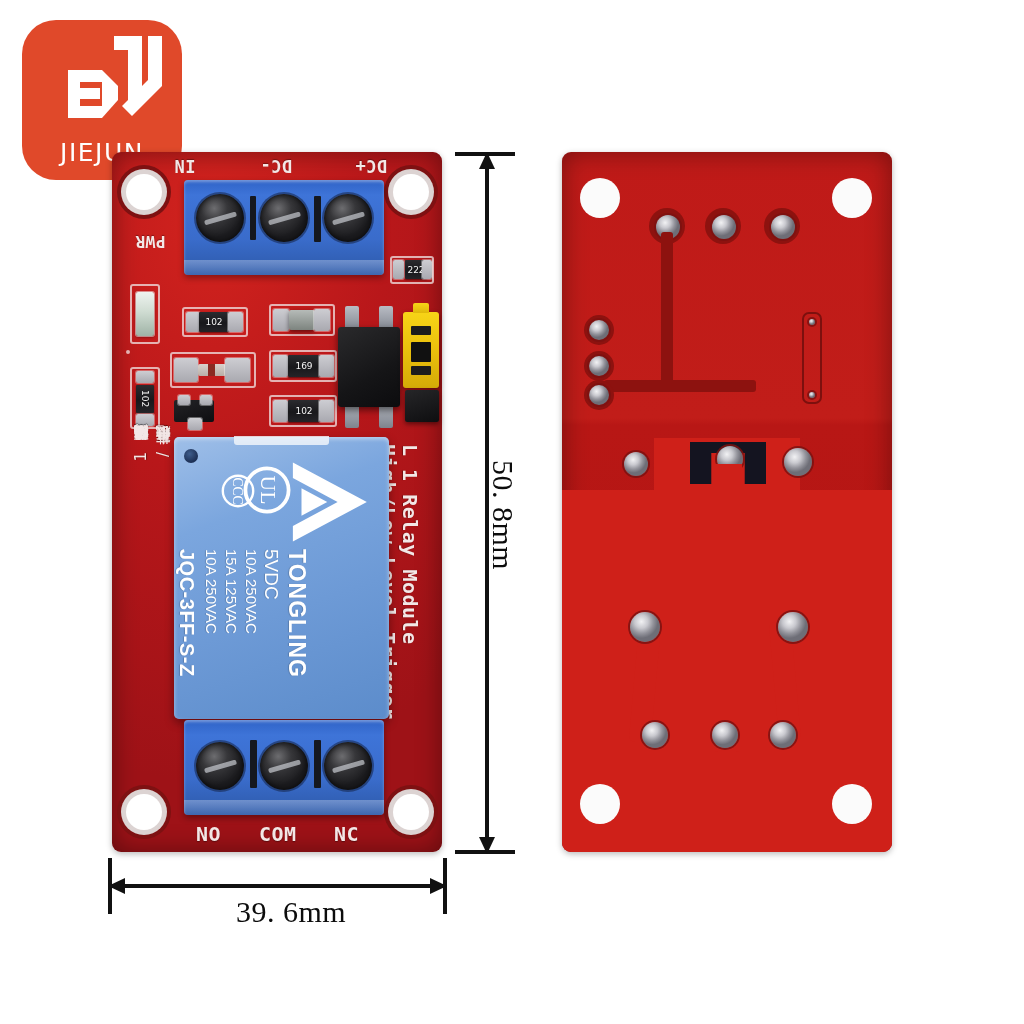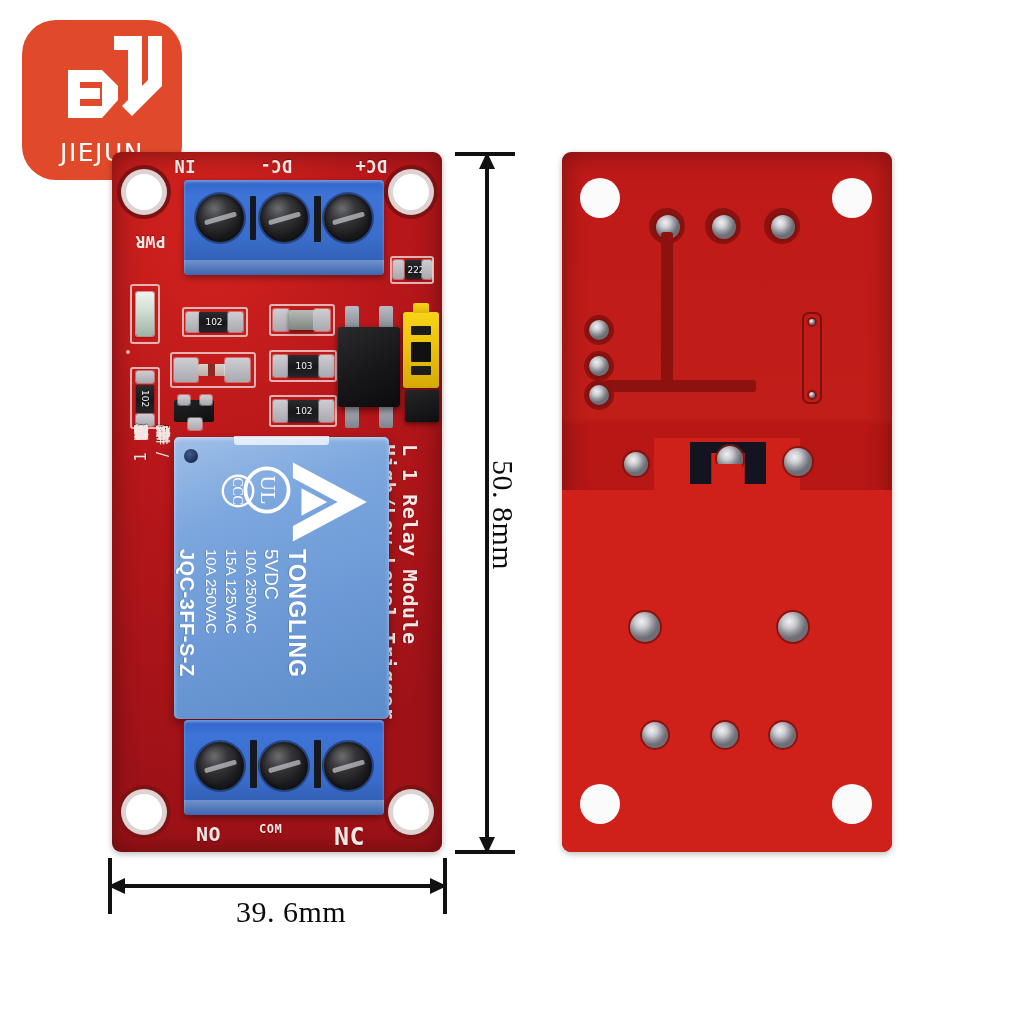--- a/index.html
+++ b/index.html
@@ -329,21 +329,21 @@
 
     <div class="silkbox" style="left:58px; top:200px; width:86px; height:36px;"></div>
     <div class="pad" style="left:62px; top:206px; width:24px; height:24px;"></div>
     <div class="diode" style="left:86px; top:212px; width:28px; height:12px;">
         <div class="band"></div>
       </div>
     <div class="pad" style="left:113px; top:206px; width:25px; height:24px;"></div>
 
     <div class="silkbox" style="left:157px; top:198px; width:68px; height:32px;"></div>
     <div class="pad" style="left:161px; top:203px; width:15px; height:22px;"></div>
-    <div class="res" style="left:176px; top:203px; width:32px; height:22px;">103</div>
+    <div class="res" style="left:176px; top:203px; width:32px; height:22px;">169</div>
     <div class="pad" style="left:207px; top:203px; width:15px; height:22px;"></div>
 
     <div class="silkbox" style="left:157px; top:243px; width:68px; height:32px;"></div>
     <div class="pad" style="left:161px; top:248px; width:15px; height:22px;"></div>
     <div class="res" style="left:176px; top:248px; width:32px; height:22px;">102</div>
     <div class="pad" style="left:207px; top:248px; width:15px; height:22px;"></div>
 
     <div class="ic-leg" style="left:233px; top:154px; width:14px; height:26px;"></div>
     <div class="ic-leg" style="left:267px; top:154px; width:14px; height:26px;"></div>
     <div class="ic-leg" style="left:233px; top:250px; width:14px; height:26px;"></div>
@@ -404,22 +404,22 @@
     <div class="term-block" style="left:72px; top:568px; width:200px; height:95px;">
       <div class="lip"></div>
       <div class="screw" style="left:12px; top:22px; width:48px; height:48px;"></div>
       <div class="screw" style="left:76px; top:22px; width:48px; height:48px;"></div>
       <div class="screw" style="left:140px; top:22px; width:48px; height:48px;"></div>
       <div class="slot" style="left:66px; top:20px; width:7px; height:48px;"></div>
       <div class="slot" style="left:130px; top:20px; width:7px; height:48px;"></div>
     </div>
 
     <div class="silk" style="left:84px; top:670px; font-size:20px;">NO</div>
-    <div class="silk" style="left:147px; top:670px; font-size:12px;">COM</div>
-    <div class="silk" style="left:222px; top:670px; font-size:25px;">NC</div>
+    <div class="silk" style="left:147px; top:670px; font-size:20px;">COM</div>
+    <div class="silk" style="left:222px; top:670px; font-size:20px;">NC</div>
   </div>
 
   <div class="pcb pcb-back">
 
     <div class="cu-bright" style="left:0; top:338px; width:330px; height:362px; border-radius:0 0 9px 9px;"></div>
     <div class="cu-bright" style="left:92px; top:286px; width:146px; height:60px;"></div>
 
     <div class="hole plain" style="left:18px; top:26px; width:40px; height:40px;"></div>
     <div class="hole plain" style="left:270px; top:26px; width:40px; height:40px;"></div>
     <div class="hole plain" style="left:18px; top:632px; width:40px; height:40px;"></div>

